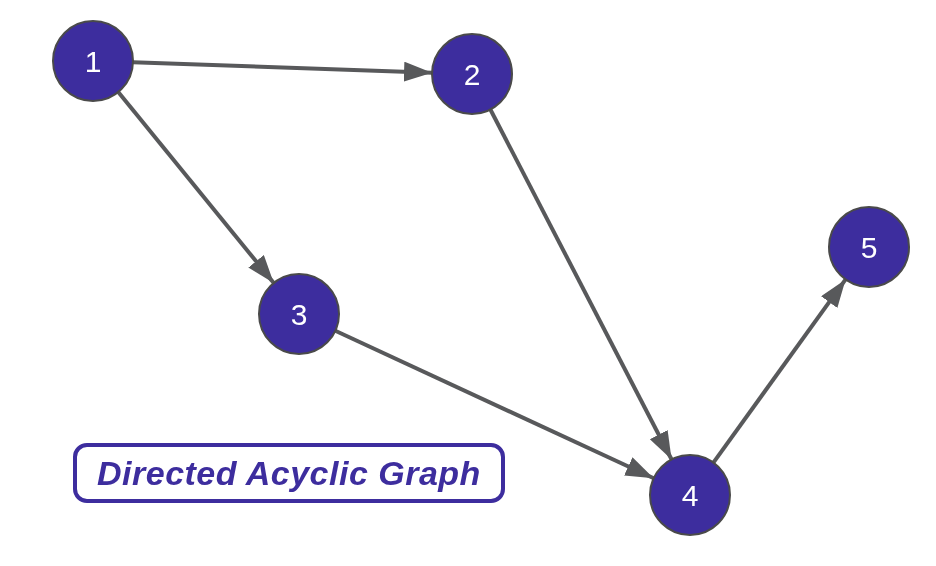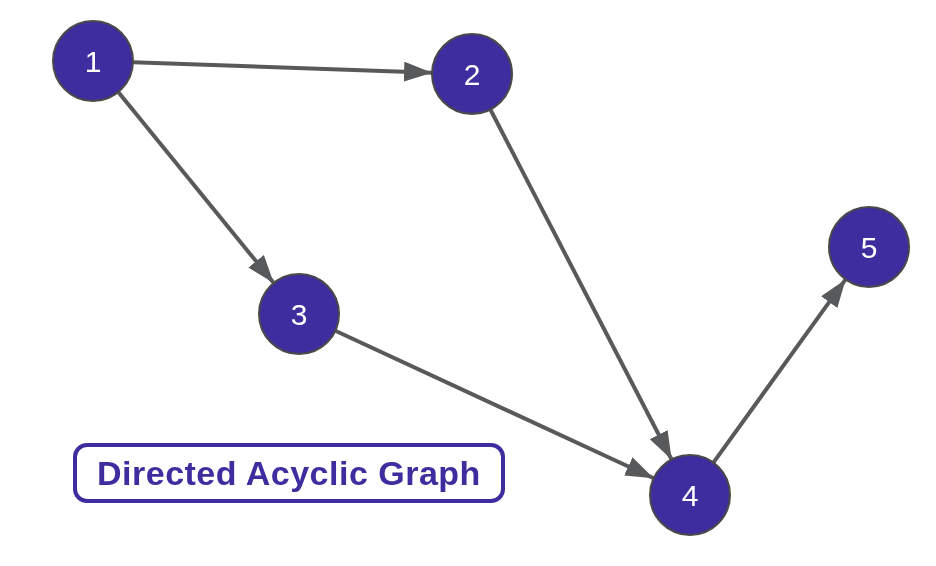--- a/index.html
+++ b/index.html
@@ -39,20 +39,21 @@
     border-style: solid;
     border-width: 4px;
     border-radius: 14px;
     background: #ffffff;
     padding: 6px 20px;
     font-weight: bold;
     font-size: 34px;
     letter-spacing: 0.5px;
     white-space: nowrap;
     font-family: "Liberation Sans", sans-serif;
+    font-style: italic;
   }
 </style>
 </head>
 <body>
 
 <div class="stage" style="background: rgb(255, 255, 255);">
   <svg class="graph" xmlns="http://www.w3.org/2000/svg" width="936" height="566">
     <defs>
       <marker id="arrowhead" markerUnits="userSpaceOnUse" markerWidth="30" markerHeight="22" refX="28" refY="10" orient="auto">
         <path id="arrowhead-path" d="M0,0 L28,10 L0,20 Z" fill="#58595b"></path>

